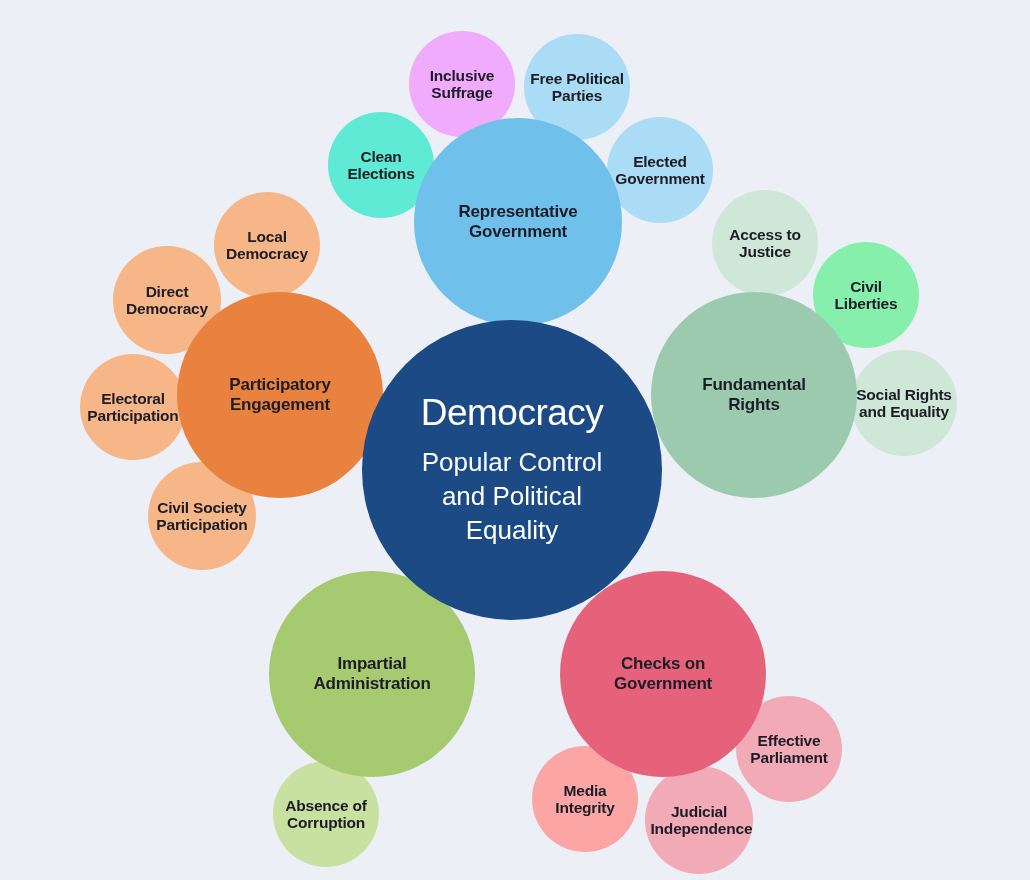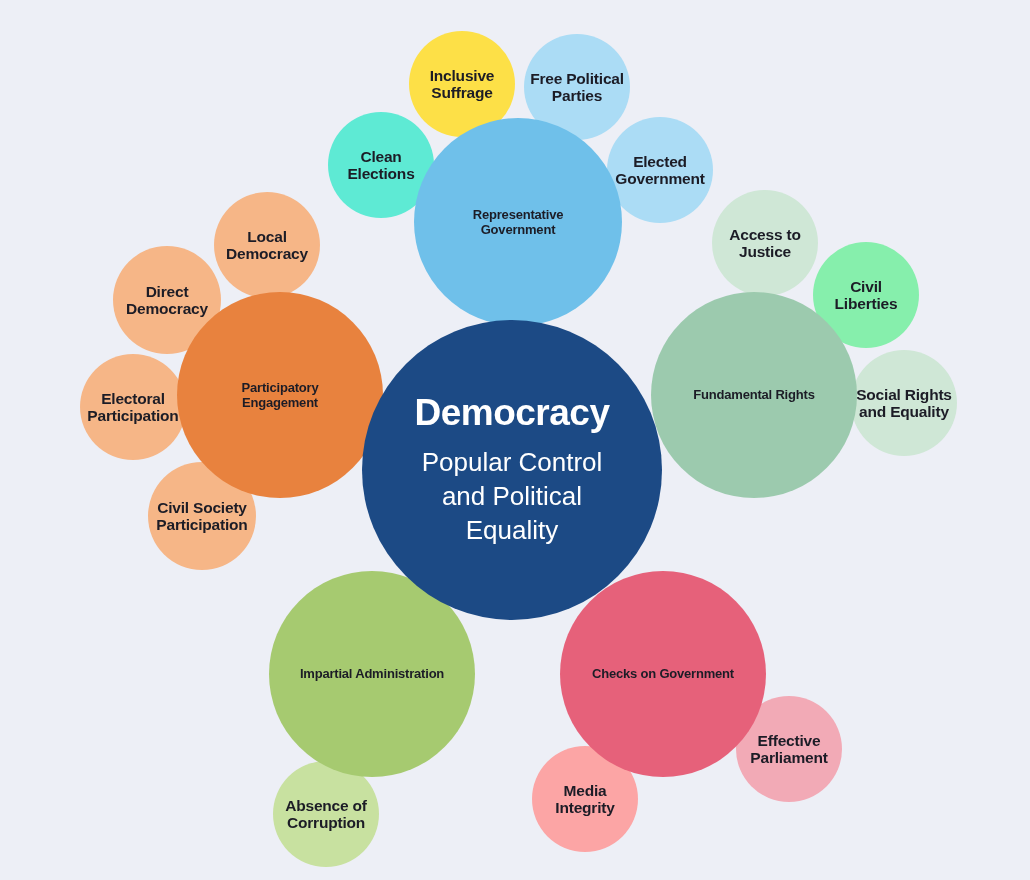--- a/index.html
+++ b/index.html
@@ -24,54 +24,54 @@
     box-sizing: border-box;
   }
   .sat-label {
     font-size: 15.5px;
     font-weight: bold;
     line-height: 1.12;
     letter-spacing: -0.2px;
     max-width: 97px;
   }
   .main-label {
-    font-size: 13px;
+    font-size: 17px;
     font-weight: bold;
     line-height: 1.18;
     letter-spacing: -0.2px;
     max-width: 152px;
   }
   .center-stack {
     display: flex;
     flex-direction: column;
     align-items: center;
   }
   .center-title {
     font-size: 37px;
-    font-weight: bold;
+    font-weight: normal;
     letter-spacing: -0.5px;
     color: #ffffff;
     margin-bottom: 12px;
   }
   .center-sub {
     font-size: 26px;
     line-height: 1.3;
     color: #ffffff;
     max-width: 205px;
     text-align: center;
   }
 </style>
 </head>
 <body>
 
 <div class="canvas" style="background: rgb(237, 239, 246); color: rgb(28, 28, 38);">
     <div class="circle" style="left: 328px; top: 112px; height: 106px; width: 106px; background: #5eead4; z-index: 1;">
       <span class="sat-label">Clean Elections</span>
     </div>
-    <div class="circle" style="left: 409px; top: 31px; height: 106px; width: 106px; background: #fde047; z-index: 1;">
+    <div class="circle" style="left: 409px; top: 31px; height: 106px; width: 106px; background: #f0abfc; z-index: 1;">
       <span class="sat-label">Inclusive Suffrage</span>
     </div>
     <div class="circle" style="left: 524px; top: 34px; height: 106px; width: 106px; background: rgb(171, 220, 245); z-index: 1;">
       <span class="sat-label">Free Political Parties</span>
     </div>
     <div class="circle" style="left: 607px; top: 117px; height: 106px; width: 106px; background: rgb(171, 220, 245); z-index: 1;">
       <span class="sat-label">Elected Government</span>
     </div>
     <div class="circle" style="left: 414px; top: 118px; height: 208px; width: 208px; background: rgb(111, 192, 234); z-index: 2;">
       <span class="main-label">Representative Government</span>
@@ -105,20 +105,23 @@
     </div>
     <div class="circle" style="left: 273px; top: 761px; height: 106px; width: 106px; background: rgb(200, 225, 160); z-index: 1;">
       <span class="sat-label">Absence of Corruption</span>
     </div>
     <div class="circle" style="left: 269px; top: 571px; height: 206px; width: 206px; background: rgb(166, 202, 112); z-index: 2;">
       <span class="main-label">Impartial Administration</span>
     </div>
     <div class="circle" style="left: 532px; top: 746px; height: 106px; width: 106px; background: #fca5a5; z-index: 1;">
       <span class="sat-label">Media Integrity</span>
     </div>
+    <div class="circle" style="left: 645px; top: 766px; height: 108px; width: 108px; background: rgb(242, 170, 182); z-index: 1;">
+      <span class="sat-label">Judicial Independence</span>
+    </div>
     <div class="circle" style="left: 736px; top: 696px; height: 106px; width: 106px; background: rgb(242, 170, 182); z-index: 1;">
       <span class="sat-label">Effective Parliament</span>
     </div>
     <div class="circle" style="left: 560px; top: 571px; height: 206px; width: 206px; background: rgb(230, 97, 122); z-index: 2;">
       <span class="main-label">Checks on Government</span>
     </div>
     <div class="circle" style="left: 362px; top: 320px; height: 300px; width: 300px; background: rgb(28, 74, 133); z-index: 3;">
       <div class="center-stack">
         <span class="center-title">Democracy</span>
         <span class="center-sub">Popular Control and Political Equality</span>

